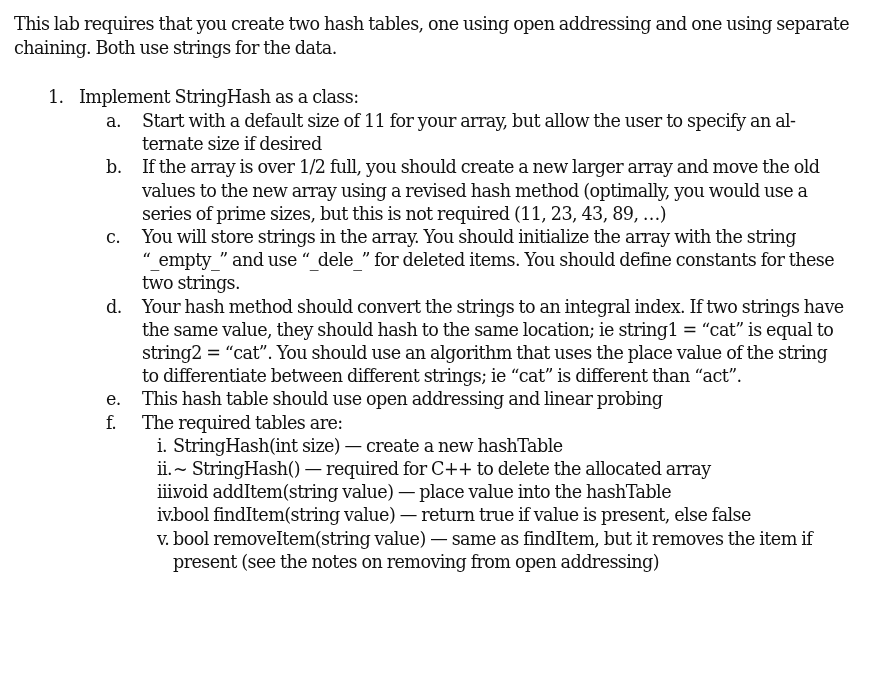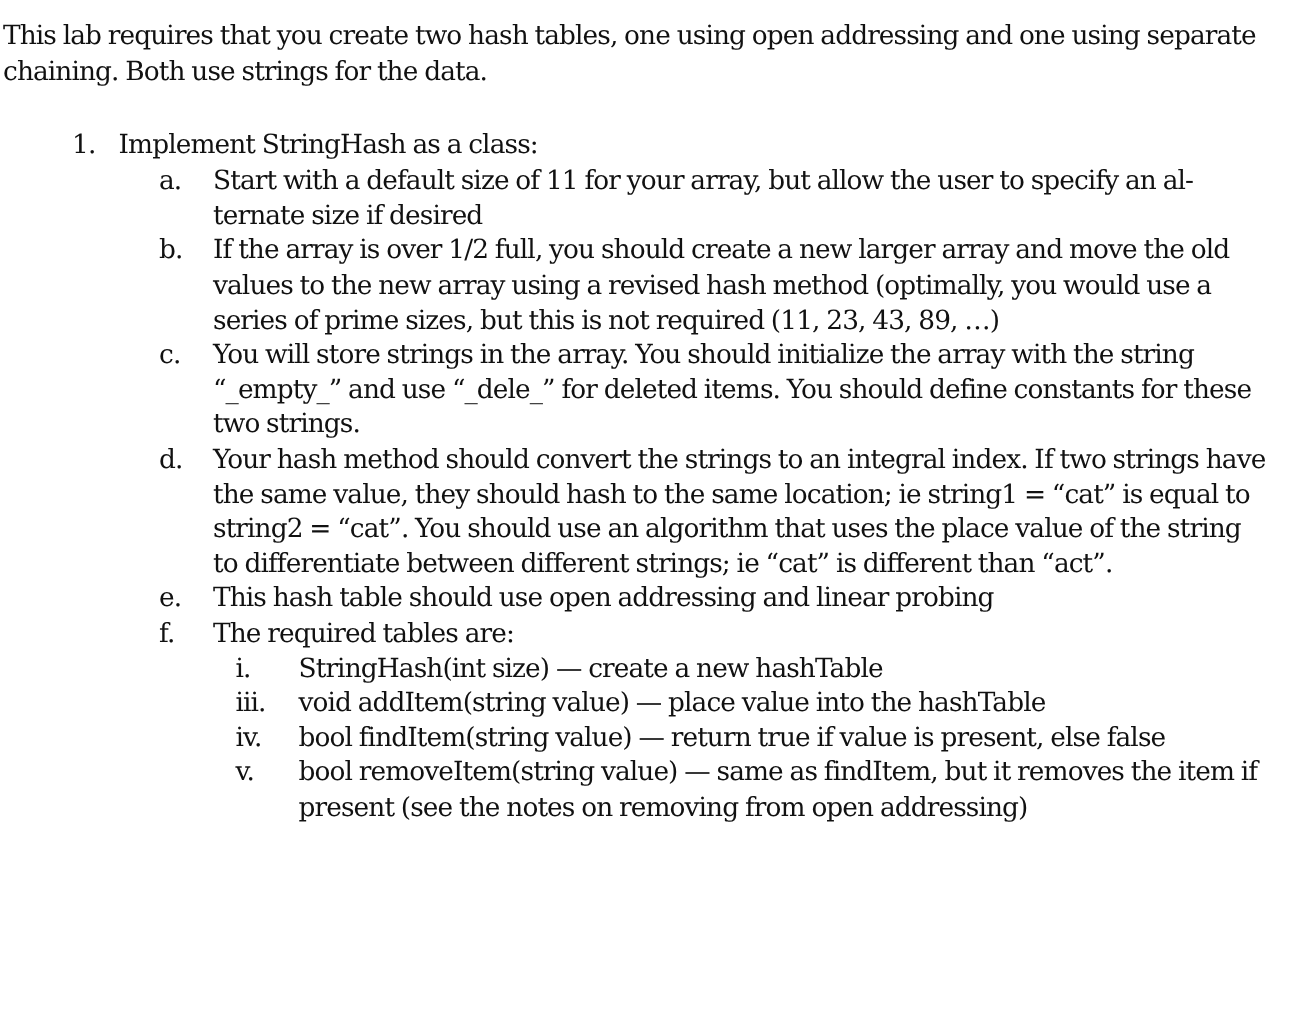--- a/index.html
+++ b/index.html
@@ -5,32 +5,32 @@
     html, body { margin: 0; padding: 0; background: #ffffff; }
     body {
       width: 874px; height: 677px; overflow: hidden;
       font-family: "DejaVu Serif", serif;
       color: #111111;
       font-size: 17.6px;
       letter-spacing: -0.6px;
       word-spacing: -0.5px;
     }
     .doc { position: relative; width: 874px; height: 677px; }
-    .intro { position: absolute; left: 2px; top: 12px; width: 850px; line-height: 24px; }
+    .intro { position: absolute; left: 14px; top: 12px; width: 850px; line-height: 24px; }
     .lvl1 { position: absolute; left: 48px; top: 86px; line-height: 23.2px; }
     .row { position: relative; white-space: nowrap; }
     .num { position: absolute; display: inline-block; }
     .lvl1 .num { left: 0; }
     .lvl1 .txt { position: relative; left: 31px; }
     .lvl2 { position: absolute; left: 106px; top: 110px; line-height: 23.2px; width: 740px; }
     .lvl2 .num { left: 0; }
     .lvl2 .txt { display: block; margin-left: 36px; white-space: normal; }
     .lvl3 { margin-left: 51px; }
     .lvl3 .num { left: 0; }
-    .lvl3 .txt { margin-left: 42px; }
+    .lvl3 .txt { margin-left: 16px; }
   </style>
 </head>
 <body>
 
 <div class="doc">
   <p class="intro" style="margin:0;">This lab requires that you create two hash tables, one using open addressing and one using separate chaining.  Both use strings for the data.</p>
 
   <div class="lvl1">
     <div class="row">
       <span class="num">1.</span>
@@ -63,20 +63,24 @@
       <span class="num">f.</span>
       <span class="txt">The required tables are:</span>
     </div>
 
     <div class="lvl3">
       <div class="row">
         <span class="num">i.</span>
         <span class="txt">StringHash(int size) — create a new hashTable</span>
       </div>
       <div class="row">
+        <span class="num">ii.</span>
+        <span class="txt">~ StringHash() — required for C++ to delete the allocated array</span>
+      </div>
+      <div class="row">
         <span class="num">iii.</span>
         <span class="txt">void addItem(string value) — place value into the hashTable</span>
       </div>
       <div class="row">
         <span class="num">iv.</span>
         <span class="txt">bool findItem(string value) — return true if value is present, else false</span>
       </div>
       <div class="row">
         <span class="num">v.</span>
         <span class="txt">bool removeItem(string value) — same as findItem, but it removes the item if present (see the notes on removing from open addressing)</span>

